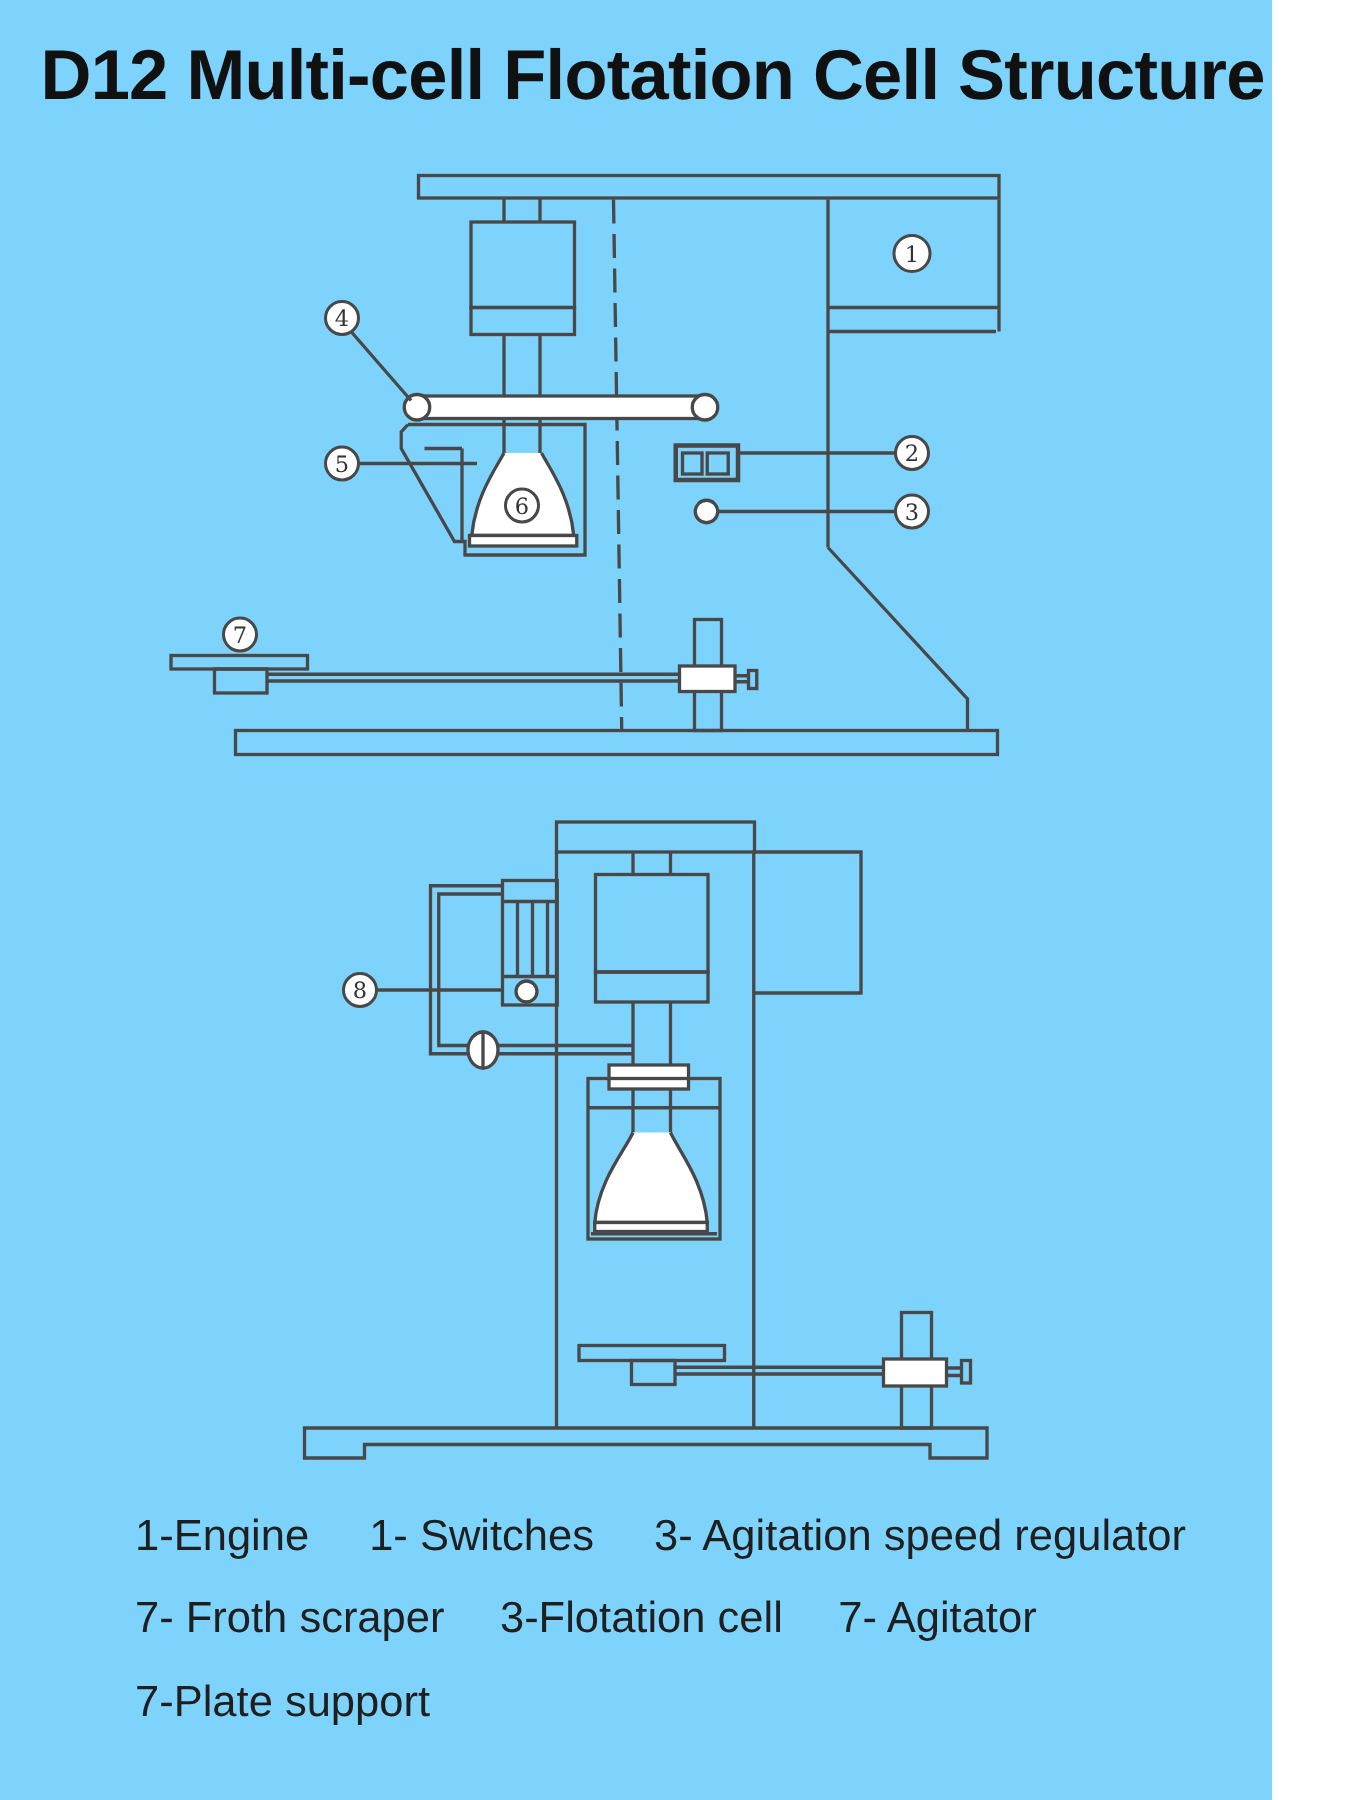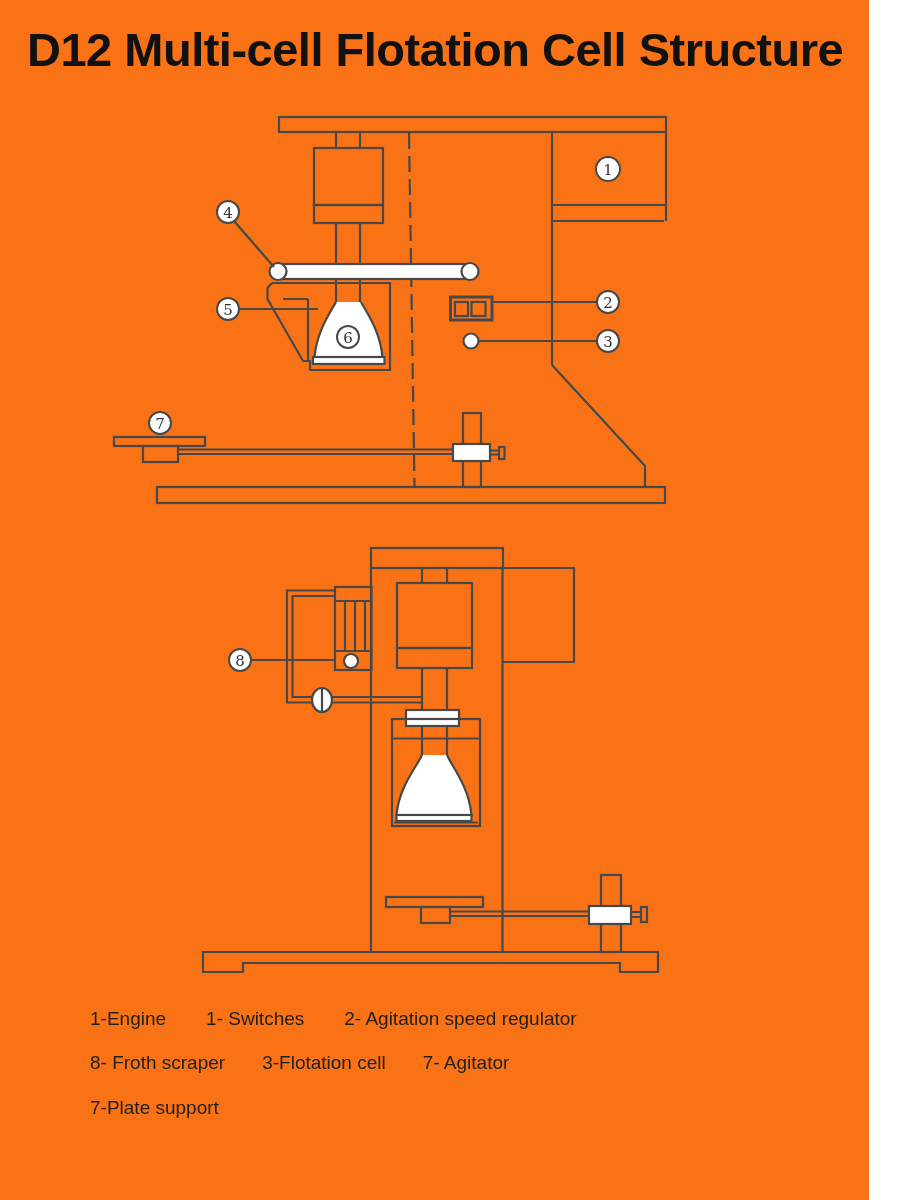--- a/index.html
+++ b/index.html
@@ -1,22 +1,21 @@
 <!DOCTYPE html>
 <html><head>
 <meta charset="utf-8">
 <style>
   html,body{margin:0;padding:0;background:#ffffff;}
   .page{
     position:relative;
     width:848px;height:1200px;
-    background:#f97316;
+    background:#7dd3fc;
     font-family:"Liberation Sans",sans-serif;
     overflow:hidden;
-    padding-left:21px;
   }
   .title{
     position:absolute;
     left:27px;top:22px;
     margin:0;
     font-size:47px;
     font-weight:bold;
     letter-spacing:-0.5px;
     color:#111111;
     white-space:nowrap;
@@ -24,21 +23,21 @@
   .diagram-svg{
     position:absolute;
     left:0;top:0;
     width:900px;height:1000px;
   }
   .legend{
     position:absolute;
     left:90px;top:1008px;
     width:790px;
     color:#1f1f1f;
-    font-size:19px;
+    font-size:29px;
     line-height:1.12;
     text-align:center;
   }
   .legend-row{
     display:flex;
     flex-wrap:nowrap;
     margin-bottom:23px;
     white-space:nowrap;
   }
   .legend-row.r1{column-gap:40px;}
@@ -226,24 +225,24 @@
         <circle class="callout-circle" cx="240" cy="660" r="11"></circle>
         <text class="callout-num" x="240" y="665.5">8</text>
       </g>
     </g>
   </svg>
 
   <div class="legend">
     <div class="legend-row r1">
       <span>1-Engine</span>
       <span>1- Switches</span>
-      <span>2- Agitation speed regulator</span>
+      <span>3- Agitation speed regulator</span>
     </div>
     <div class="legend-row r2">
-      <span>8- Froth scraper</span>
+      <span>7- Froth scraper</span>
       <span>3-Flotation cell</span>
       <span>7- Agitator</span>
     </div>
     <div class="legend-row r3">
       <span>7-Plate support</span>
     </div>
   </div>
 
 </div>
 

